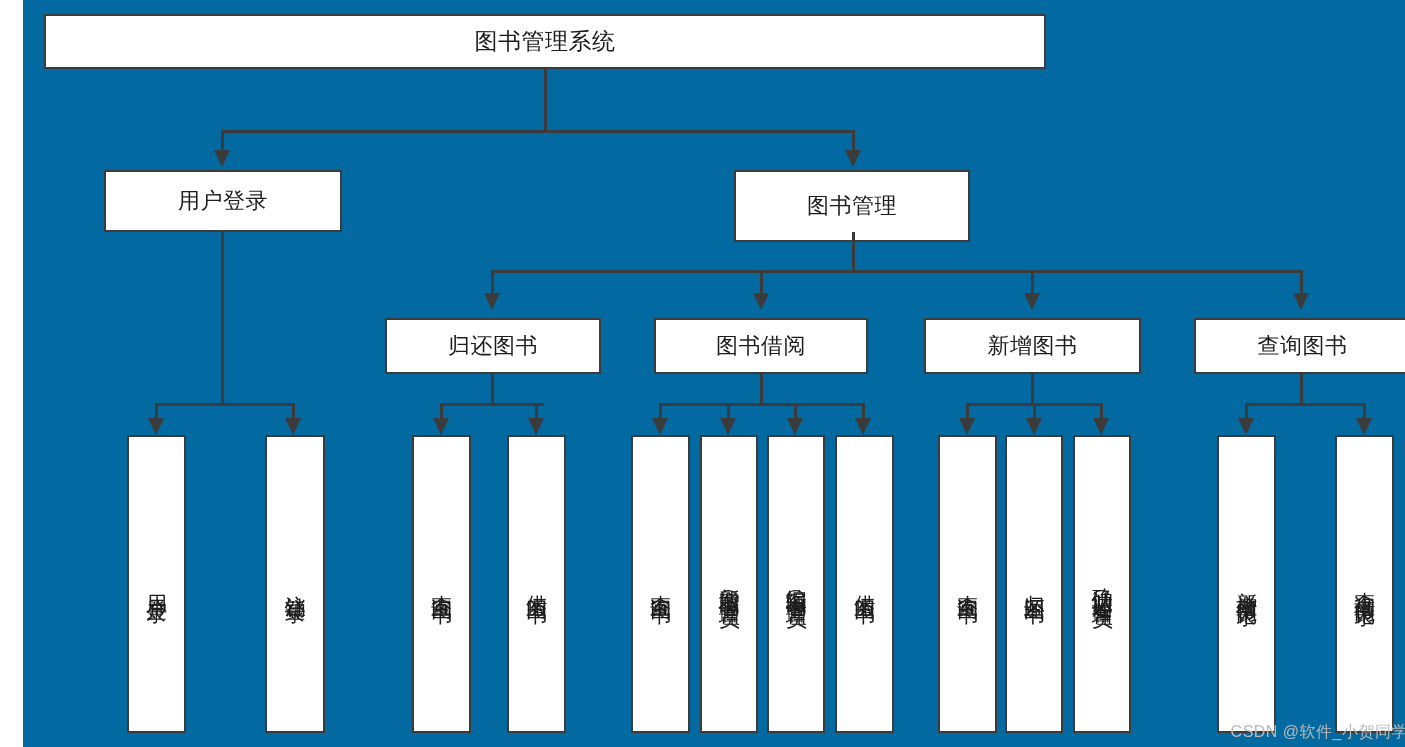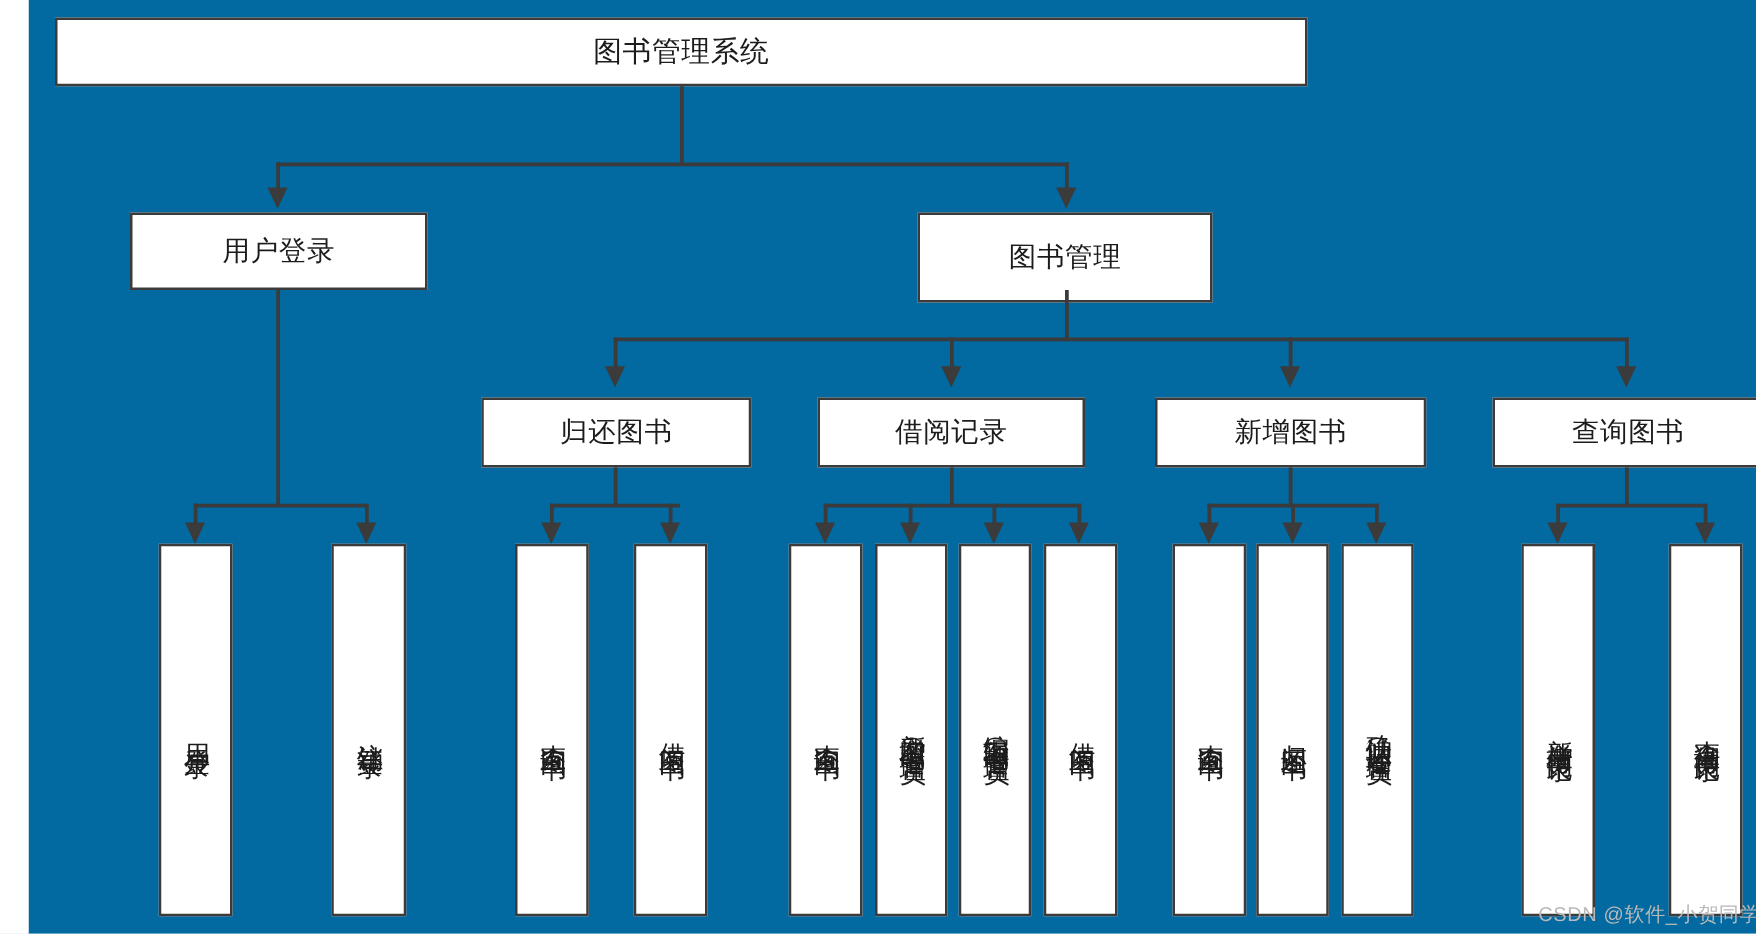--- a/index.html
+++ b/index.html
@@ -127,21 +127,21 @@
   <div class="arrow" style="left:730px;top:293px;"></div>
   <div class="line vline" style="left:1008px;top:270px;height:25px;"></div>
   <div class="arrow" style="left:1001px;top:293px;"></div>
   <div class="line vline" style="left:1277px;top:270px;height:25px;"></div>
   <div class="arrow" style="left:1270px;top:293px;"></div>
 
   <div class="node h-node" style="left:362px;top:318px;width:216px;height:56px;">
     <span class="lbl">归还图书</span>
   </div>
   <div class="node h-node" style="left:631px;top:318px;width:214px;height:56px;">
-    <span class="lbl">借阅记录</span>
+    <span class="lbl">图书借阅</span>
   </div>
   <div class="node h-node" style="left:901px;top:318px;width:217px;height:56px;">
     <span class="lbl">新增图书</span>
   </div>
   <div class="node h-node" style="left:1171px;top:318px;width:217px;height:56px;">
     <span class="lbl">查询图书</span>
   </div>
 
   <div class="line vline" style="left:468px;top:374px;height:31px;"></div>
   <div class="line hline" style="left:417px;top:403px;width:104px;"></div>

